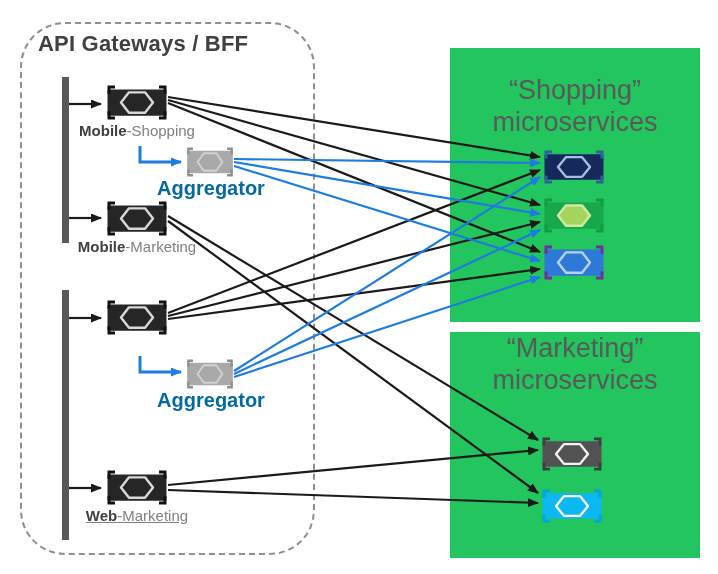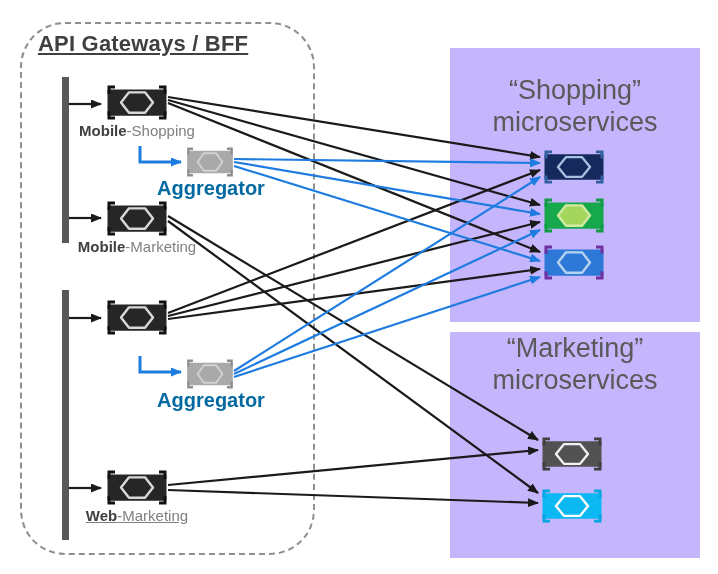--- a/index.html
+++ b/index.html
@@ -1,25 +1,25 @@
 <!DOCTYPE html>
 <html><head>
 <meta charset="utf-8">
 <style>
   html,body{margin:0;padding:0;background:#ffffff;}
   .canvas{position:relative;width:718px;height:574px;background:#ffffff;overflow:hidden;
           font-family:"Liberation Sans",sans-serif;}
-  .panel{position:absolute;background:#c4b5fd;z-index:0;box-sizing:border-box;}
+  .panel{position:absolute;background:#22c55e;z-index:0;box-sizing:border-box;}
   #shopping-panel{left:450px;top:48px;width:250px;height:274px;padding-top:26px;}
   #marketing-panel{left:450px;top:332px;width:250px;height:226px;}
   .panel-title{color:#595959;text-align:center;font-size:27px;line-height:32px;font-weight:400;}
   .group-box{position:absolute;left:20px;top:22px;width:295px;height:533px;
              border:2px dashed #8f8f8f;border-radius:45px;box-sizing:border-box;z-index:0;}
   .group-title{position:absolute;left:38px;top:31px;font-size:22px;font-weight:bold;
-               color:#404040;z-index:3;letter-spacing:.2px;text-decoration:underline;}
+               color:#404040;z-index:3;letter-spacing:.2px;}
   #diagram-svg{position:absolute;left:0;top:0;z-index:1;}
   #labels{position:absolute;left:0;top:0;width:718px;height:574px;z-index:2;pointer-events:none;}
   .node-label{position:absolute;font-size:15px;color:#808080;white-space:nowrap;
               transform:translateX(-50%);}
   .node-label b{color:#404040;}
   .agg-label{position:absolute;font-size:20px;font-weight:bold;color:#0369a1;
              white-space:nowrap;transform:translateX(-50%);}
 </style>
 </head>
 <body>

